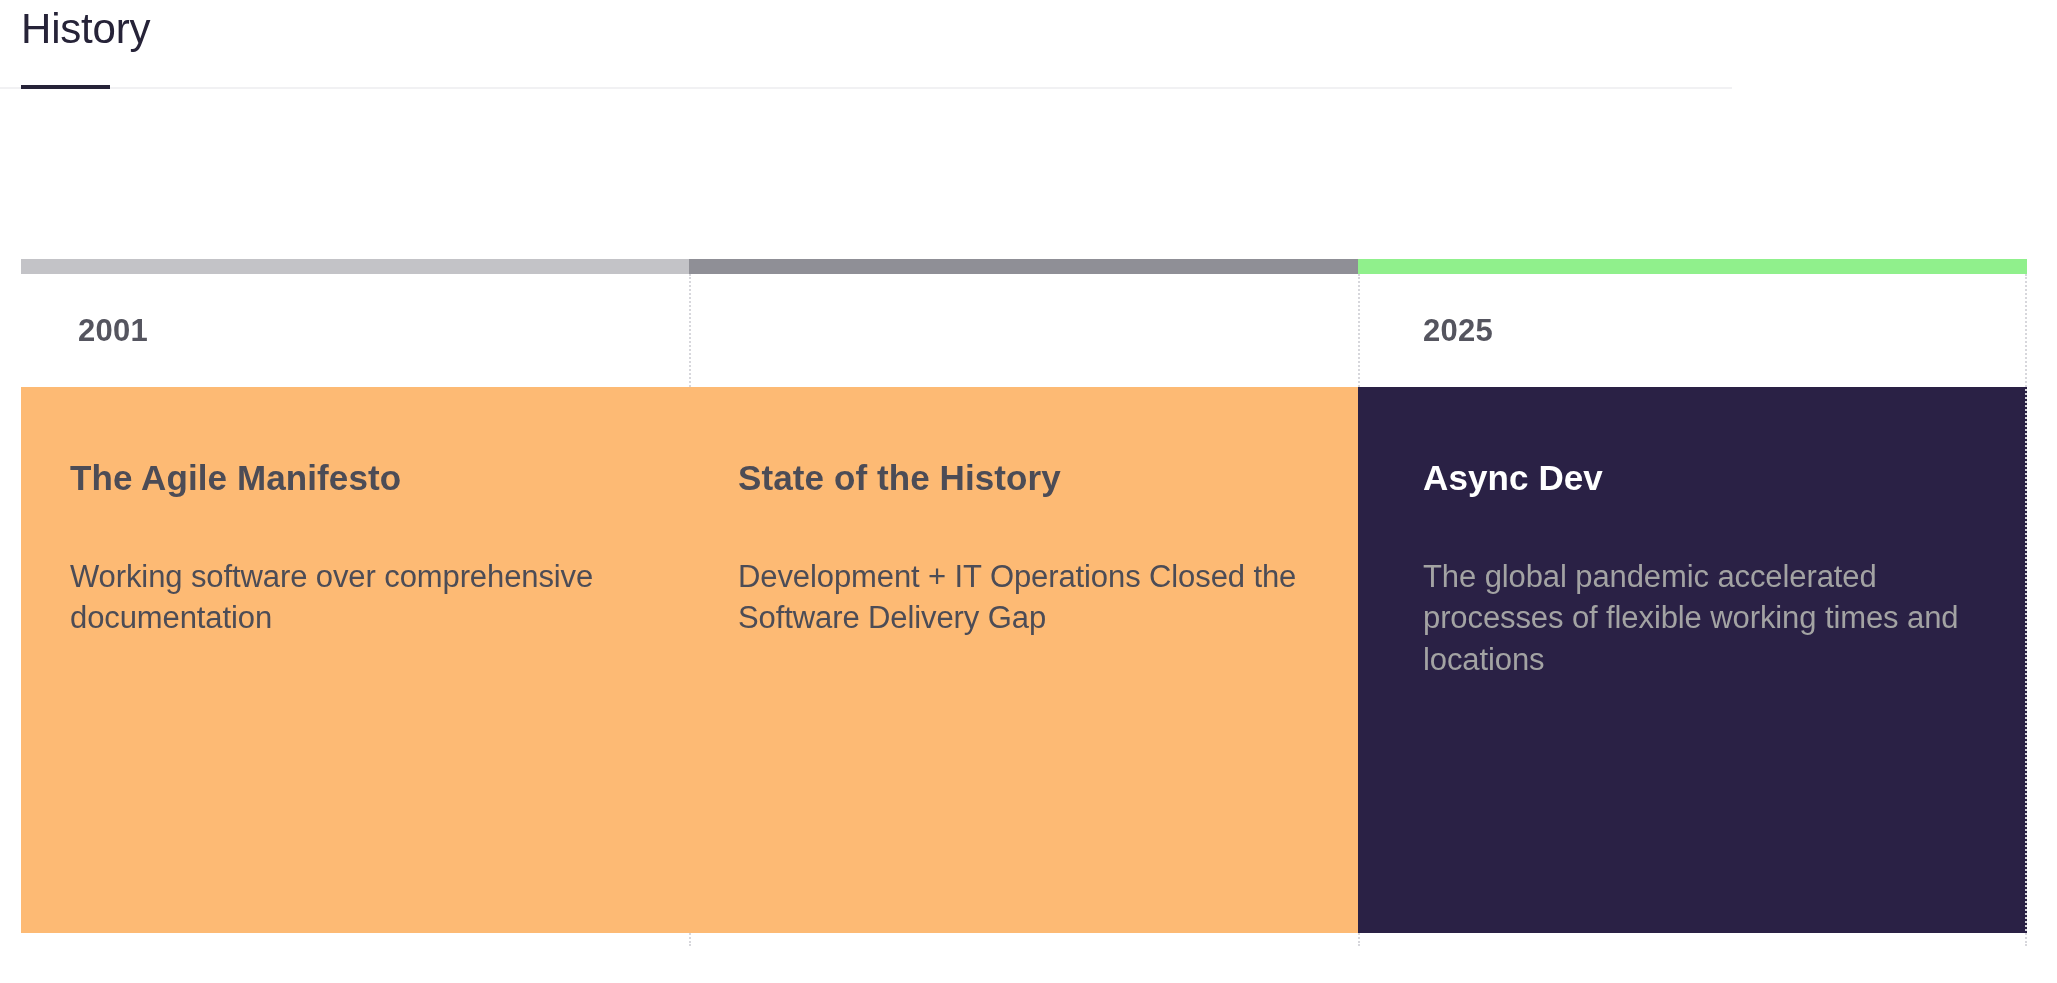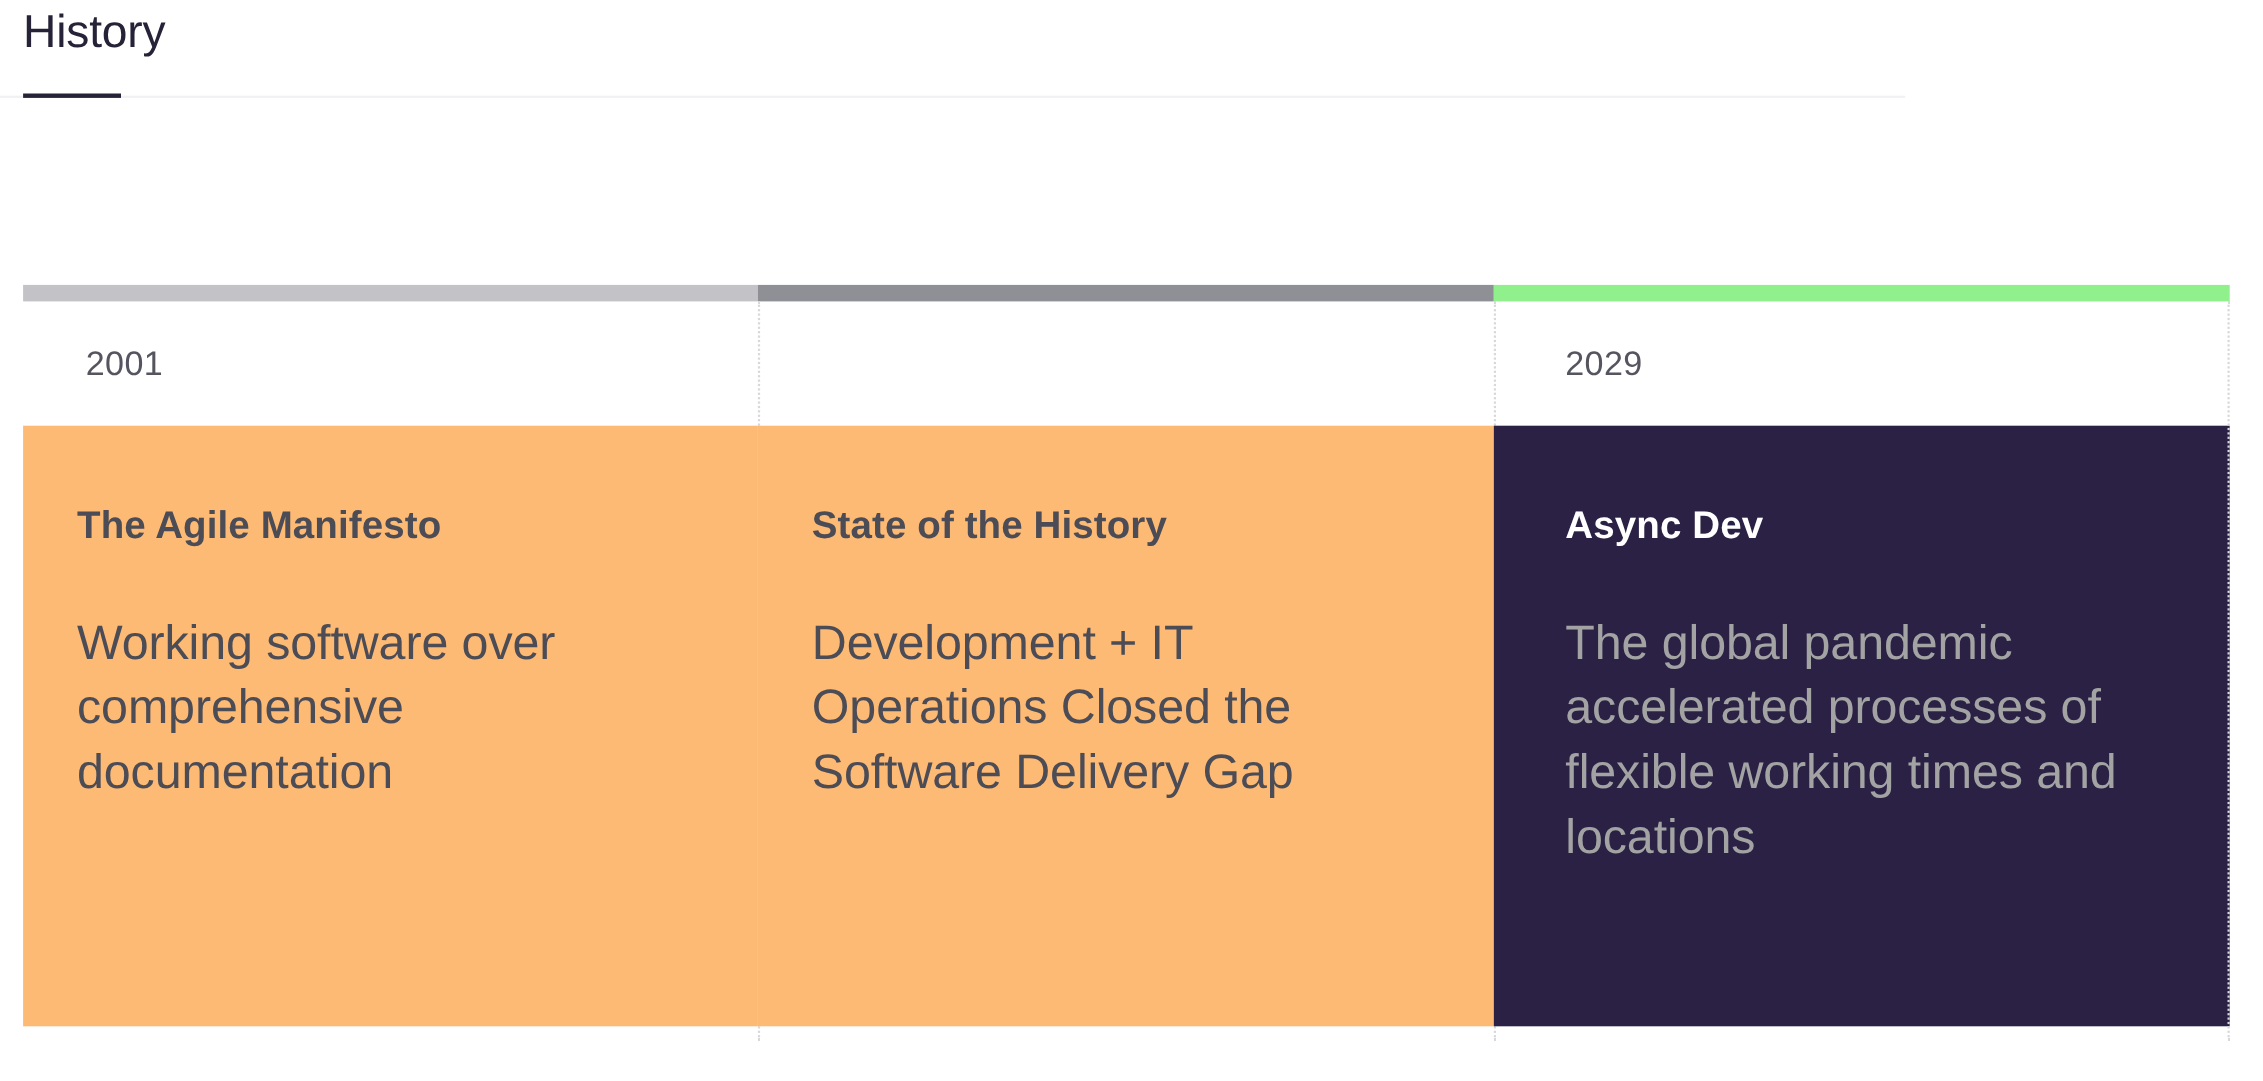--- a/index.html
+++ b/index.html
@@ -106,21 +106,21 @@
   }
   .col.c2::before { left: 0; }
   .col.c3::before { left: 0; }
   .col.c3::after  { right: 0; }
 
   .year {
     height: 113px;
     display: flex;
     align-items: center;
     font-size: 31px;
-    font-weight: 400;
+    font-weight: 700;
     color: #55555f;
     padding-left: 57px;
     box-sizing: border-box;
     letter-spacing: 0.3px;
   }
   .col.c3 .year { padding-left: 65px; }
 
   .card {
     position: absolute;
     left: 0;
@@ -139,21 +139,21 @@
     font-size: 35px;
     font-weight: 700;
     color: #4c4c56;
     margin: 0 0 58px 0;
     line-height: 1.1;
     letter-spacing: 0.1px;
   }
   .col.c3 .card-title { color: #ffffff; }
 
   .card-body {
-    font-size: 44px;
+    font-size: 31px;
     font-weight: 400;
     color: #4c4c56;
     line-height: 1.34;
     margin: 0;
     letter-spacing: -0.1px;
   }
   .col.c3 .card-body { color: #a3a3a3; }
 </style>
 </head>
 <body>
@@ -184,21 +184,21 @@
     </div>
 
     <div class="col c2">
       <div class="card">
         <div class="card-title">State of the History</div>
         <div class="card-body">Development + IT Operations Closed the Software Delivery Gap</div>
       </div>
     </div>
 
     <div class="col c3">
-      <div class="year">2029</div>
+      <div class="year">2025</div>
       <div class="card">
         <div class="card-title">Async Dev</div>
         <div class="card-body">The global pandemic accelerated processes of flexible working times and locations</div>
       </div>
     </div>
 
   </div>
 </div>
 
 </body></html>

